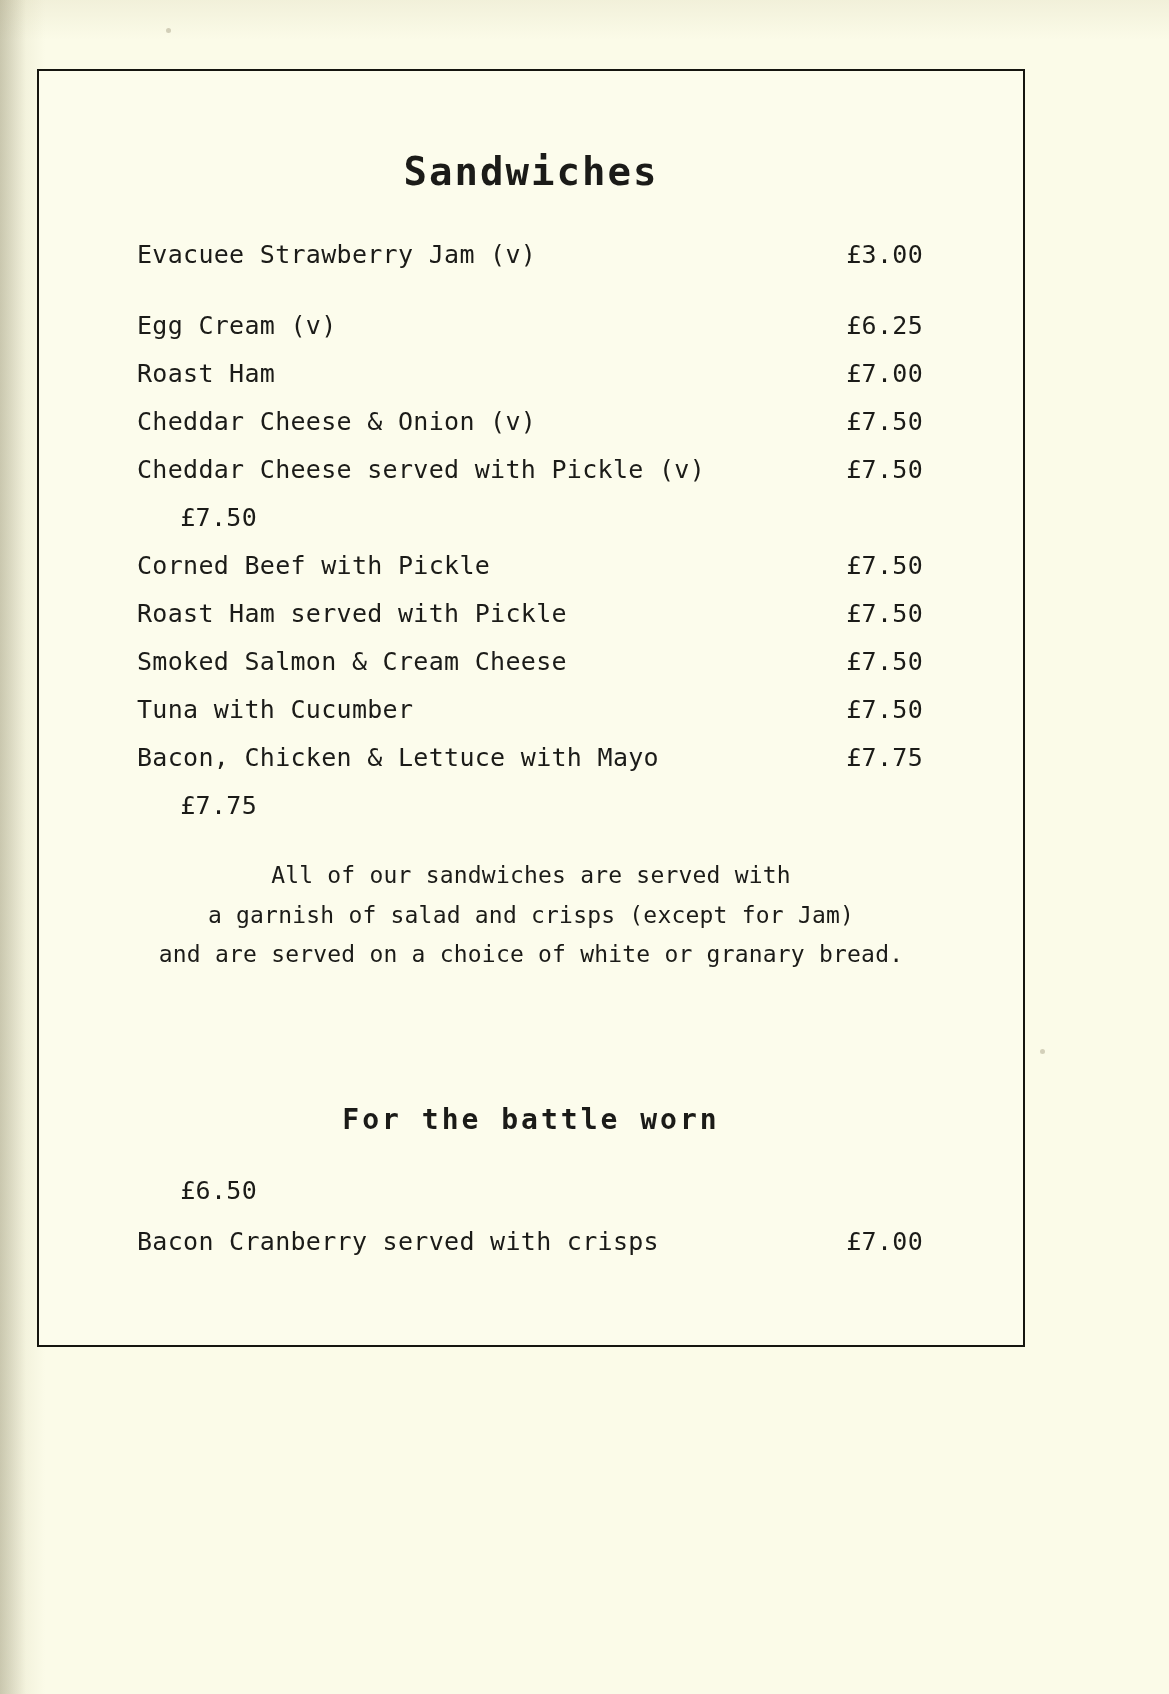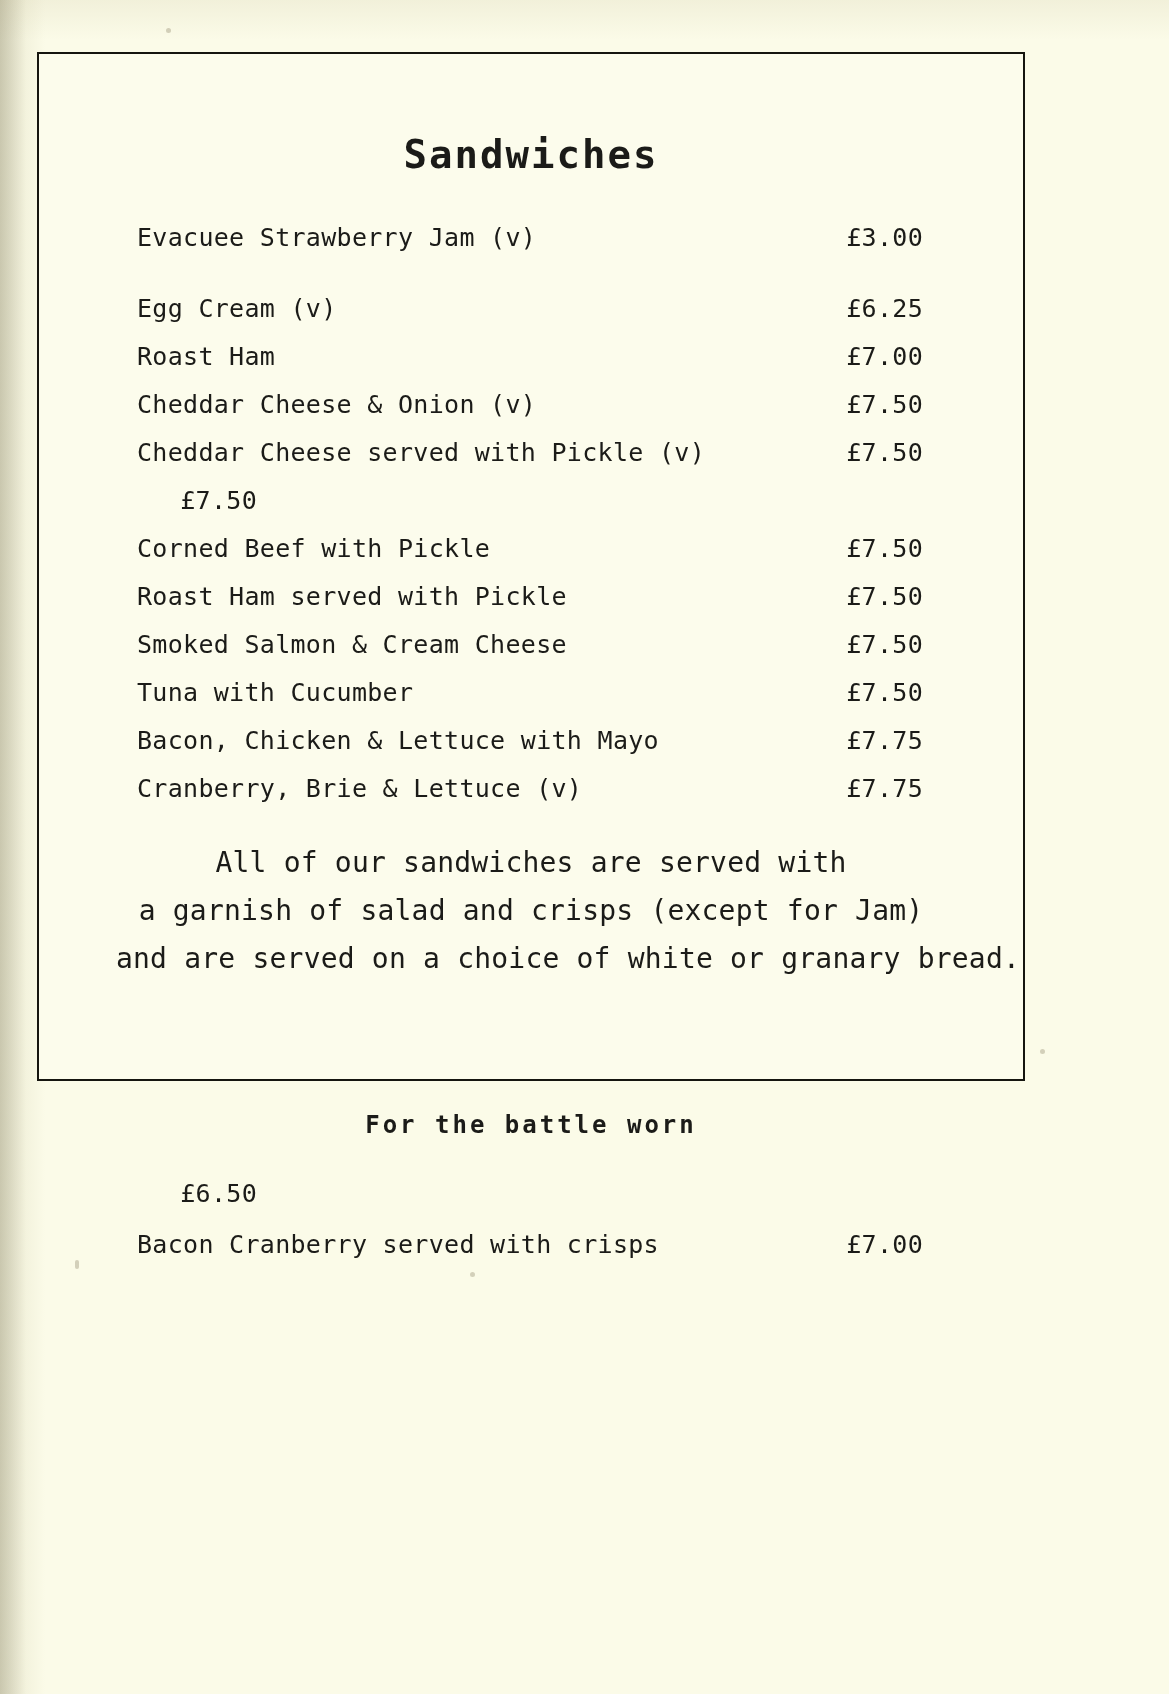--- a/index.html
+++ b/index.html
@@ -23,23 +23,23 @@
     background:
       linear-gradient(90deg, rgba(200,195,160,0.35) 0px, rgba(250,250,230,0.0) 45px),
       linear-gradient(180deg, rgba(220,215,185,0.30) 0px, rgba(250,250,230,0) 40px),
       #fbfbe8;
   }
 
   
   .card {
     position: absolute;
     left: 37px;
-    top: 52px;
+    top: 69px;
     width: 988px;
-    height: 1029px;
+    height: 1278px;
     border: 2px solid #15150f;
     background: #fcfcec;
     box-sizing: border-box;
   }
 
   .content {
     position: absolute;
     left: 0;
     top: 0;
     width: 100%;
@@ -52,21 +52,21 @@
     font-size: 39px;
     font-weight: 700;
     letter-spacing: 2px;
     text-align: center;
     margin: 78px 0 0 0;
     font-family: "DejaVu Sans Mono", "Liberation Mono", monospace;
   }
 
   h1.section-title.second {
     margin-top: 128px;
-    font-size: 24px;
+    font-size: 28px;
     letter-spacing: 3px;
   }
 
   .menu-list {
     margin: 48px 0 0 0;
     padding: 0 40px 0 38px;
   }
 
   .menu-row {
     display: flex;
@@ -88,21 +88,21 @@
 
   .item-price {
     letter-spacing: 0.3px;
     text-align: right;
     min-width: 120px;
   }
 
   .note {
     margin: 38px auto 0 auto;
     text-align: center;
-    font-size: 28px;
+    font-size: 23px;
     line-height: 1.72;
     max-width: 830px;
     letter-spacing: 0.2px;
   }
 
   .note div { white-space: nowrap; }
 
   .menu-list.battle {
     margin-top: 42px;
   }
@@ -202,21 +202,20 @@
           <span class="item-name">Tuna with Cucumber</span>
           <span class="item-price">£7.50</span>
         </div>
 
         <div class="menu-row">
           <span class="item-name">Bacon, Chicken &amp; Lettuce with Mayo</span>
           <span class="item-price">£7.75</span>
         </div>
 
         <div class="menu-row">
-          <span class="item-name">Cranberry, Brie &amp; Lettuce (v)</span>
           <span class="item-price">£7.75</span>
         </div>
 
       </div>
 
       <div class="note">
         <div>All of our sandwiches are served with</div>
         <div>a garnish of salad and crisps (except for Jam)</div>
         <div>and are served on a choice of white or granary bread.</div>
       </div>

